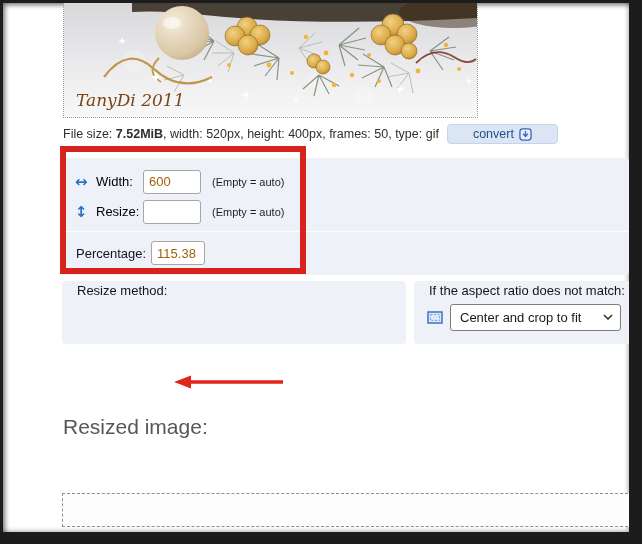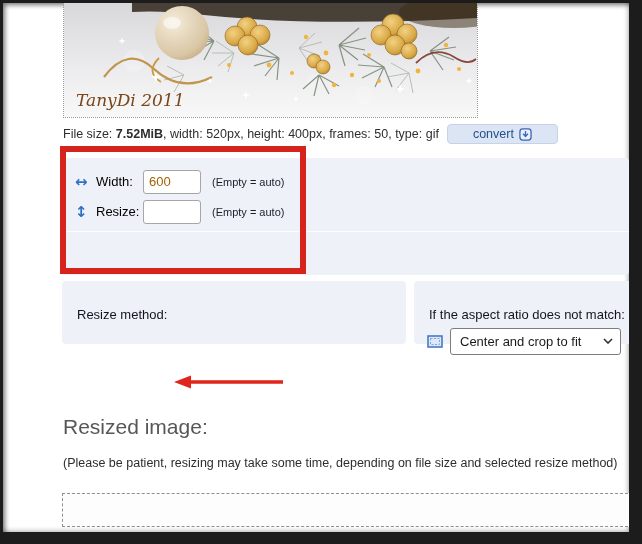--- a/index.html
+++ b/index.html
@@ -32,21 +32,21 @@
   .divider{position:absolute;left:0;right:0;top:73px;border-top:1px solid #fafcfe;}
   .pct-row{position:absolute;left:14px;top:83px;display:flex;align-items:center;}
   .pct-label{font-size:13px;color:#14141e;margin-right:5px;}
   input.pct{width:42px;}
   
   .red-box{position:absolute;left:57px;top:143px;width:234px;height:116px;
     border:6px solid #d6241c;z-index:40;pointer-events:none;}
   
   #panel2{left:59px;top:278px;width:344px;height:63px;}
   #panel3{left:411px;top:278px;width:220px;height:63px;}
-  .panel-label{padding:26px 0 0 15px;font-size:13px;color:#14141e;}
+  .panel-label{padding:2px 0 0 15px;font-size:13px;color:#14141e;}
   .select-row{display:flex;align-items:center;margin:6px 13px 0 13px;gap:7px;}
   .fake-select{flex:1;height:25px;background:#fff;border:1px solid #7d7d7d;border-radius:3px;
     display:flex;align-items:center;padding:0 22px 0 9px;font-size:13px;color:#191919;
     position:relative;cursor:pointer;white-space:nowrap;overflow:hidden;}
   .chev{position:absolute;right:7px;top:9px;}
   
   .resize-btn{position:absolute;left:59px;top:363px;width:110px;height:31px;
     background:#0d6cd9;border:2px solid #0a4fa8;border-radius:4px;color:#fff;
     font-size:13px;font-family:inherit;cursor:pointer;}
   .arrow{position:absolute;left:170px;top:371px;z-index:40;pointer-events:none;}
@@ -172,20 +172,24 @@
         <span class="hint">(Empty = auto)</span>
       </div>
       <div class="dim-row">
         <span class="dim-icon">↕</span>
         <span class="dim-label">Resize:</span>
         <input class="txt dim" type="text" value="" style="">
         <span class="hint">(Empty = auto)</span>
       </div>
     </div>
     <div class="divider"></div>
+    <div class="pct-row">
+      <span class="pct-label">Percentage:</span>
+      <input class="txt pct" type="text" value="115.38" style="">
+    </div>
   </div>
 
   <div class="red-box"></div>
 
   <div class="panel" id="panel2">
     <div class="panel-label">Resize method:</div>
   </div>
 
   <div class="panel" id="panel3">
     <div class="panel-label">If the aspect ratio does not match:</div>
@@ -202,16 +206,15 @@
       </div>
     </div>
   </div>
 
   <svg class="arrow" width="112" height="16" viewBox="0 0 112 16">
     <line x1="15" y1="8" x2="110" y2="8" stroke="#e0251c" stroke-width="3.5"></line>
     <path d="M1 8 L18 1.5 L18 14.5 Z" fill="#e0251c"></path>
   </svg>
 
   <div class="res-heading">Resized image:</div>
-  <div class="res-note">(Please be patient, resizing may take some time, depending on file size and selected resize method)</div>
   <div class="res-box"></div>
 
 </div>
 
 </body></html>

